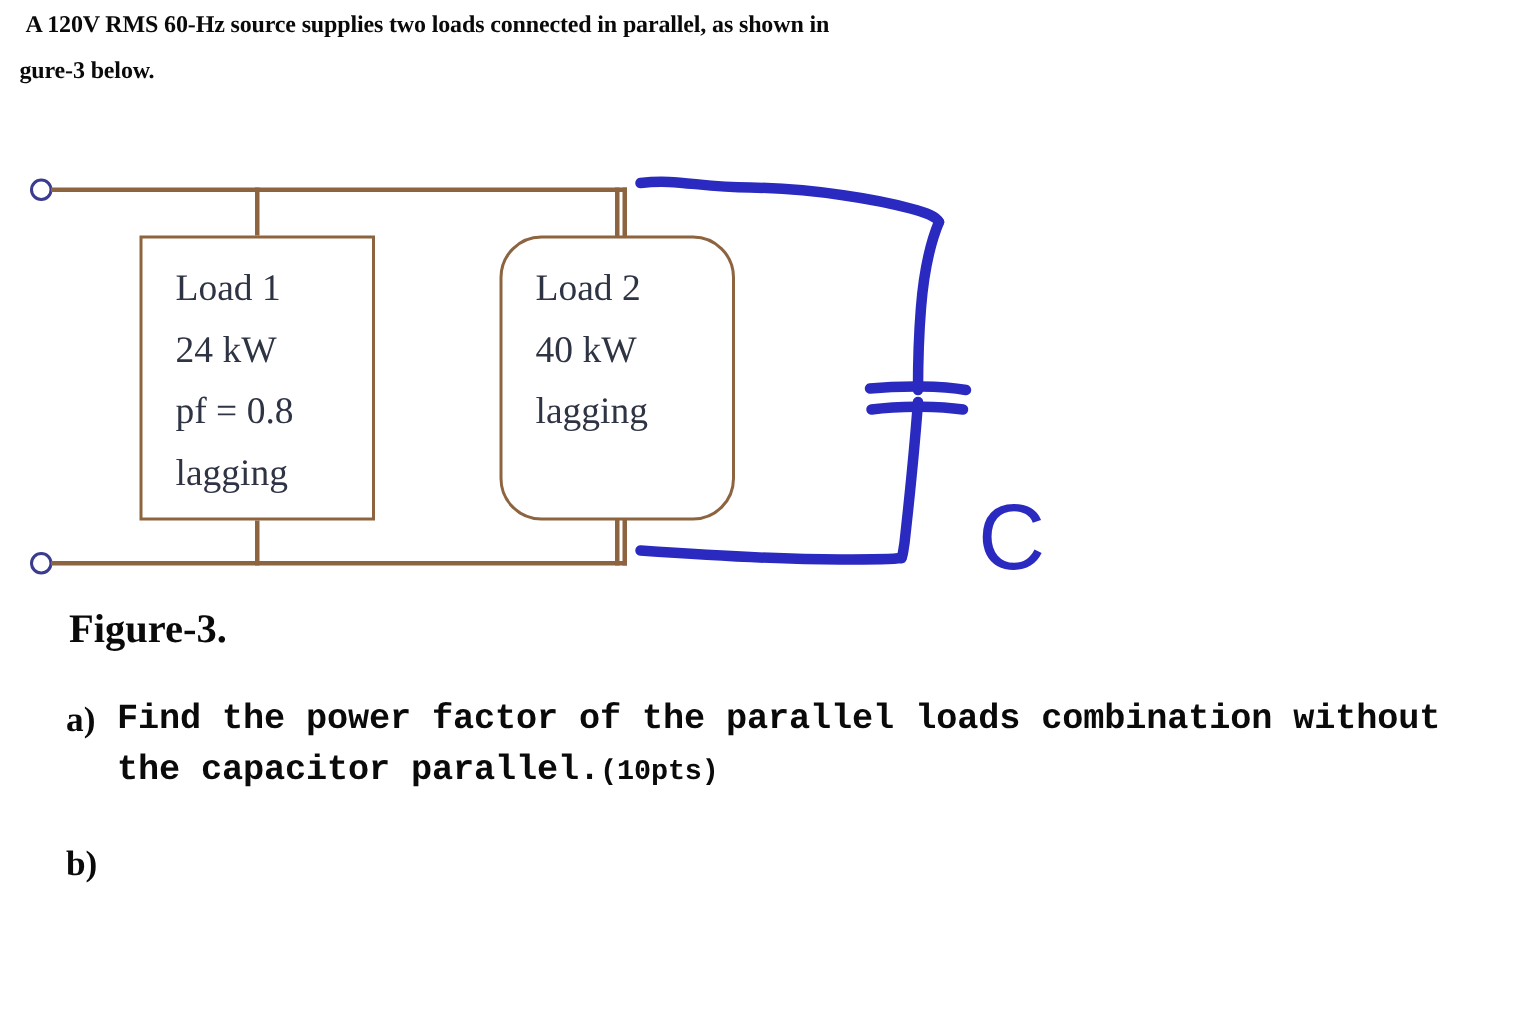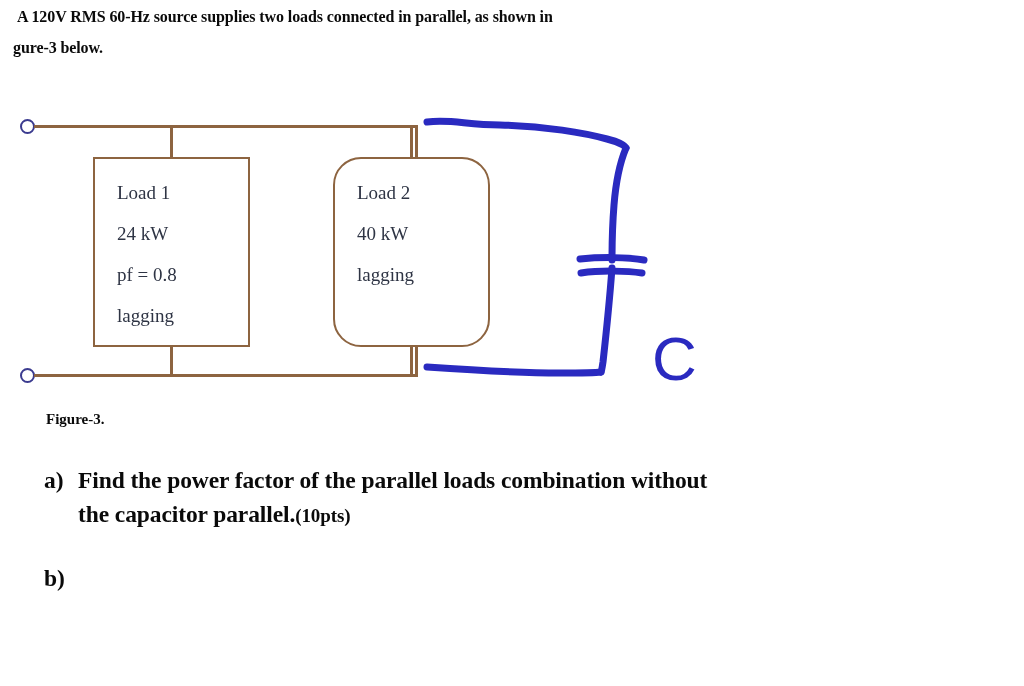--- a/index.html
+++ b/index.html
@@ -67,21 +67,21 @@
     position: absolute;
     border: 2px solid #8d6440;
     background: #ffffff;
     box-sizing: border-box;
   }
   .load-box .load-text {
     position: absolute;
     left: 22px;
     top: 13px;
     font-family: "Liberation Serif", "DejaVu Serif", serif;
-    font-size: 19px;
+    font-size: 25px;
     line-height: 41px;
     color: #2e3444;
     white-space: nowrap;
   }
   .load-text div { white-space: nowrap; }
 
   
   #cap-annotation {
     position: absolute;
     left: 0;
@@ -102,21 +102,21 @@
     color: #2a2ac0;
   }
 
   
   #figure-caption {
     position: absolute;
     left: 46px;
     top: 406px;
     font-family: "Liberation Serif", "DejaVu Serif", serif;
     font-weight: bold;
-    font-size: 15px;
+    font-size: 27px;
     line-height: 26px;
     color: #0a0a0a;
   }
 
   
   #questions {
     position: absolute;
     left: 44px;
     top: 463px;
     width: 950px;
@@ -129,21 +129,21 @@
   .q-marker {
     font-family: "Liberation Serif", "DejaVu Serif", serif;
     font-weight: bold;
     font-size: 23.5px;
     line-height: 34px;
     flex: 0 0 auto;
     width: 34px;
     color: #0a0a0a;
   }
   .q-body {
-    font-family: Liberation Serif, serif;
+    font-family: Liberation Mono, monospace;
     font-weight: bold;
     font-size: 23.5px;
     line-height: 34px;
     letter-spacing: -0.1px;
     color: #0a0a0a;
   }
   .q-body .q-line { white-space: nowrap; }
   .pts {
     font-size: 19px;
     font-weight: bold;

